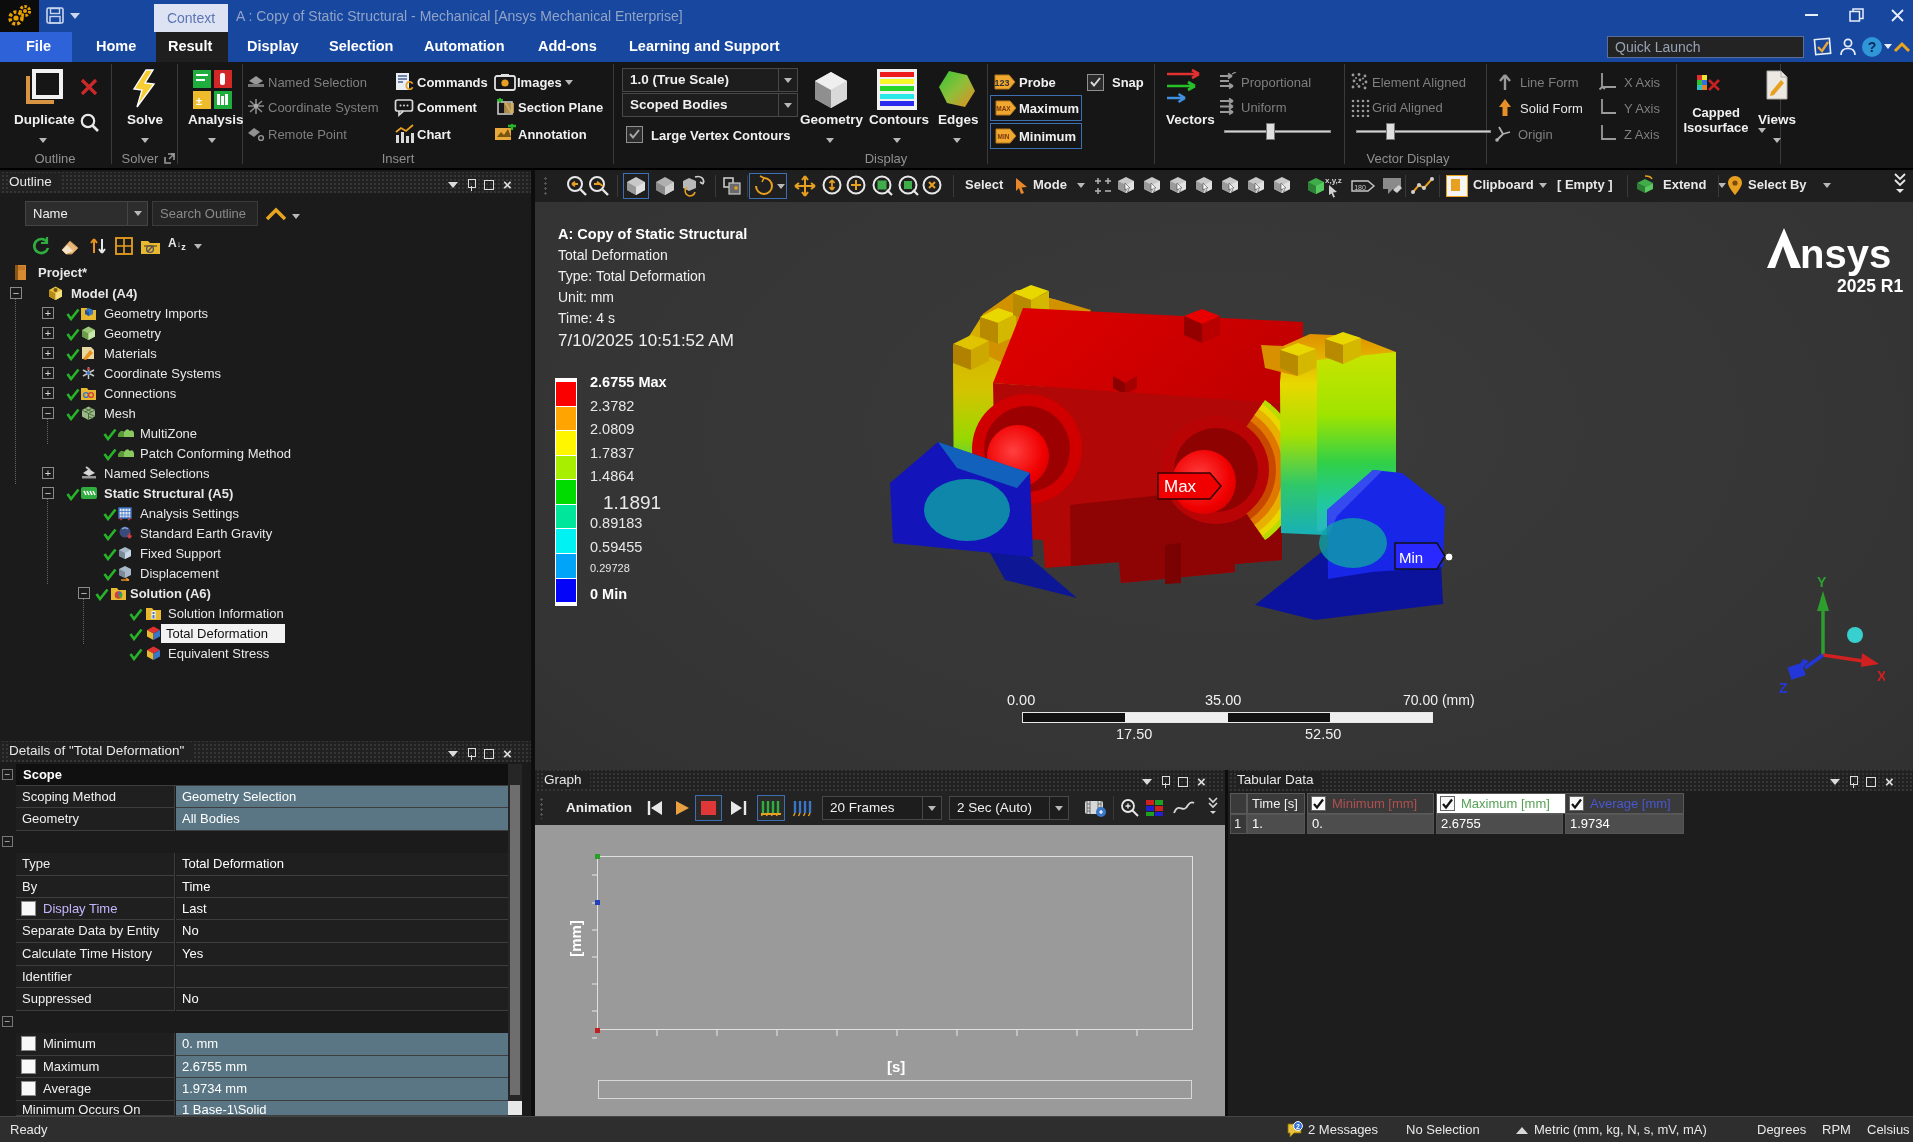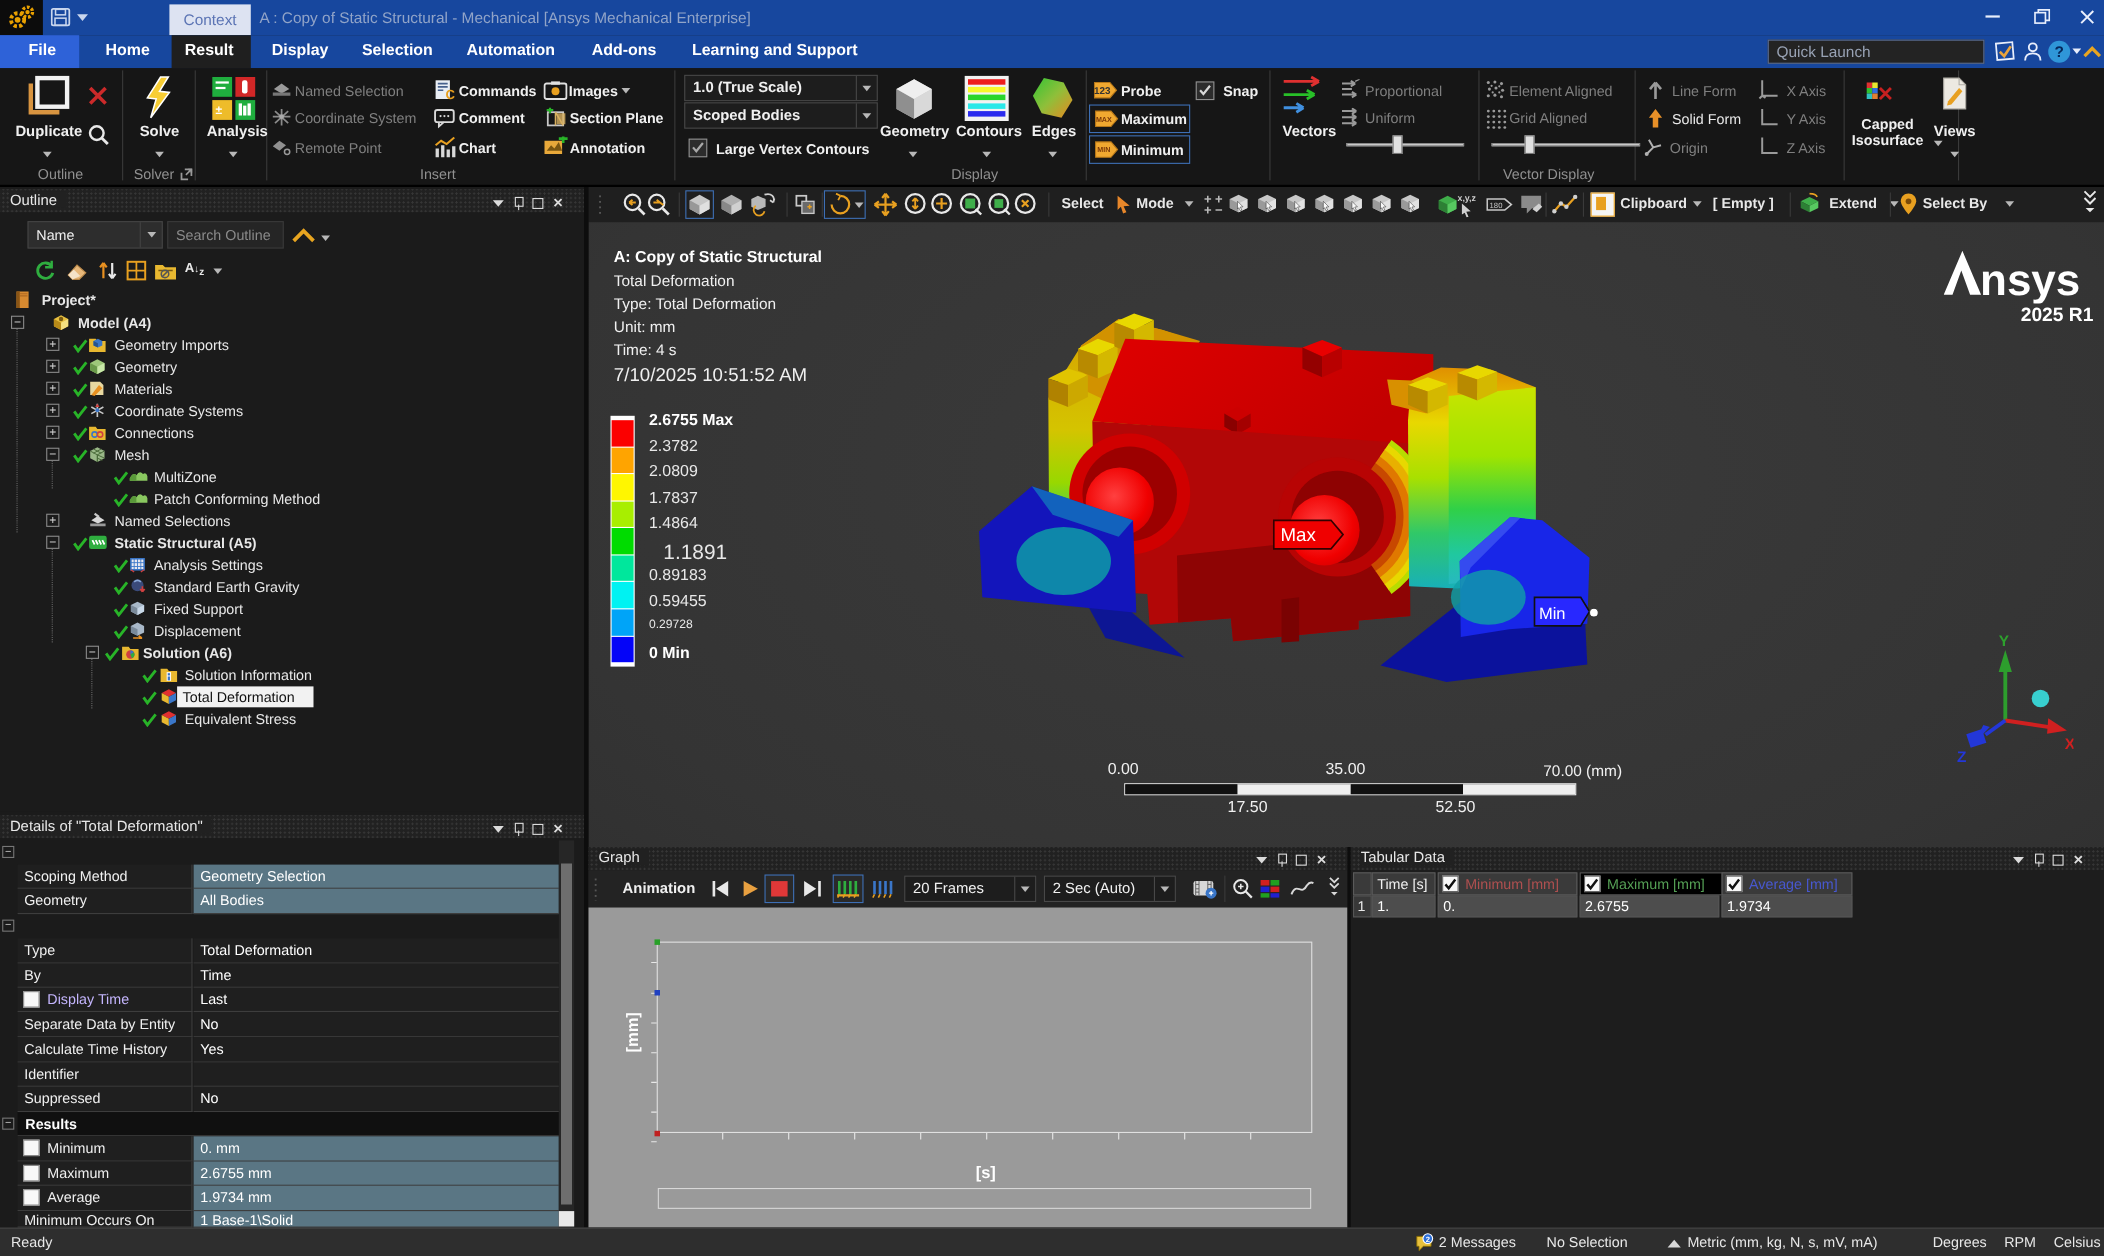--- a/index.html
+++ b/index.html
@@ -932,20 +932,23 @@
 </div>
 <div id="details" class="abs" style="left:0;top:740px;width:531px;height:376px;background:#1b1b1b;font-size:13px">
  <div class="hdr" style="left:0;top:1px;width:531px;height:21px">
       <span class="t" style="top:2px">Details of "Total Deformation"</span>
       <div class="hic" style="left:448px;top:7px">
         <div class="car"></div>
         <div class="pin"></div>
         <div class="mbox"></div>
         <span class="xx">×</span>
       </div>
+    </div>
+ <div style="position:absolute;left:16px;top:24px;width:492px;height:22px;background:#101010;border-bottom:1px solid #3d3d3d;color:#fff;font-weight:bold">
+      <span style="position:absolute;left:7px;top:3px">Scope</span>
     </div>
  <div style="position:absolute;left:2px;top:29px;width:11px;height:11px;background:#1b1b1b;border:1px solid #777;color:#ccc;font-size:10px;line-height:9px;text-align:center">−</div>
  <div style="position:absolute;left:16px;top:46px;width:159px;height:22px;background:#1f1f1f;border-bottom:1px solid #3d3d3d;border-right:1px solid #3d3d3d;overflow:hidden"></div>
  <div style="position:absolute;left:176px;top:46px;width:332px;height:22px;background:#5a7684;border-bottom:1px solid #3d3d3d;overflow:hidden"></div>
  <div style="position:absolute;left:22px;top:49px;color:#f0f0f0">Scoping Method</div>
  <div style="position:absolute;left:182px;top:49px;color:#fff">Geometry Selection</div>
  <div style="position:absolute;left:16px;top:68px;width:159px;height:23px;background:#1f1f1f;border-bottom:1px solid #3d3d3d;border-right:1px solid #3d3d3d;overflow:hidden"></div>
  <div style="position:absolute;left:176px;top:68px;width:332px;height:23px;background:#5a7684;border-bottom:1px solid #3d3d3d;overflow:hidden"></div>
  <div style="position:absolute;left:22px;top:71px;color:#f0f0f0">Geometry</div>
  <div style="position:absolute;left:182px;top:71px;color:#fff">All Bodies</div>
@@ -971,23 +974,20 @@
  <div style="position:absolute;left:176px;top:203px;width:332px;height:23px;background:#1f1f1f;border-bottom:1px solid #3d3d3d;overflow:hidden"></div>
  <div style="position:absolute;left:22px;top:206px;color:#f0f0f0">Calculate Time History</div>
  <div style="position:absolute;left:182px;top:206px;color:#fff">Yes</div>
  <div style="position:absolute;left:16px;top:226px;width:159px;height:22px;background:#1f1f1f;border-bottom:1px solid #3d3d3d;border-right:1px solid #3d3d3d;overflow:hidden"></div>
  <div style="position:absolute;left:176px;top:226px;width:332px;height:22px;background:#1f1f1f;border-bottom:1px solid #3d3d3d;overflow:hidden"></div>
  <div style="position:absolute;left:22px;top:229px;color:#f0f0f0">Identifier</div>
  <div style="position:absolute;left:16px;top:248px;width:159px;height:23px;background:#1f1f1f;border-bottom:1px solid #3d3d3d;border-right:1px solid #3d3d3d;overflow:hidden"></div>
  <div style="position:absolute;left:176px;top:248px;width:332px;height:23px;background:#1f1f1f;border-bottom:1px solid #3d3d3d;overflow:hidden"></div>
  <div style="position:absolute;left:22px;top:251px;color:#f0f0f0">Suppressed</div>
  <div style="position:absolute;left:182px;top:251px;color:#fff">No</div>
- <div style="position:absolute;left:16px;top:271px;width:492px;height:22px;background:#101010;border-bottom:1px solid #3d3d3d;color:#fff;font-weight:bold">
-      <span style="position:absolute;left:7px;top:3px">Results</span>
-    </div>
  <div style="position:absolute;left:2px;top:276px;width:11px;height:11px;background:#1b1b1b;border:1px solid #777;color:#ccc;font-size:10px;line-height:9px;text-align:center">−</div>
  <div style="position:absolute;left:16px;top:293px;width:159px;height:23px;background:#1f1f1f;border-bottom:1px solid #3d3d3d;border-right:1px solid #3d3d3d;overflow:hidden"></div>
  <div style="position:absolute;left:176px;top:293px;width:332px;height:23px;background:#5a7684;border-bottom:1px solid #3d3d3d;overflow:hidden"></div>
  <div style="position:absolute;left:21px;top:296px;width:15px;height:15px;background:#f8f8f8;border:1px solid #888"></div>
  <div style="position:absolute;left:43px;top:296px;color:#f0f0f0">Minimum</div>
  <div style="position:absolute;left:182px;top:296px;color:#fff">0. mm</div>
  <div style="position:absolute;left:16px;top:316px;width:159px;height:22px;background:#1f1f1f;border-bottom:1px solid #3d3d3d;border-right:1px solid #3d3d3d;overflow:hidden"></div>
  <div style="position:absolute;left:176px;top:316px;width:332px;height:22px;background:#5a7684;border-bottom:1px solid #3d3d3d;overflow:hidden"></div>
  <div style="position:absolute;left:21px;top:319px;width:15px;height:15px;background:#f8f8f8;border:1px solid #888"></div>
  <div style="position:absolute;left:43px;top:319px;color:#f0f0f0">Maximum</div>
@@ -1114,21 +1114,21 @@
  <div class="abs" style="left:19px;top:23px;width:58px;height:21px;background:#3a3a3a;border:1px solid #5a5a5a;color:#f0f0f0">
       <span style="position:absolute;left:4px;top:2px">Time [s]</span>
     </div>
  <div class="abs" style="left:79px;top:23px;width:127px;height:21px;background:#3a3a3a;border:1px solid #5a5a5a">
   <div style="position:absolute;left:3px;top:2px;width:15px;height:15px;background:#f8f8f8;border:1px solid #666"></div>
   <svg width="13" height="12" style="position:absolute;left:4px;top:4px" viewBox="0 0 13 12">
         <path d="M2 6 L5 9.5 L11 1.5" fill="none" stroke="#111" stroke-width="2.2"></path>
       </svg>
   <span style="position:absolute;left:24px;top:2px;color:#b05050">Minimum [mm]</span>
  </div>
- <div class="abs" style="left:208px;top:23px;width:132px;height:21px;background:#000000;border:1px solid #5a5a5a">
+ <div class="abs" style="left:208px;top:23px;width:132px;height:21px;background:#ffffff;border:1px solid #5a5a5a">
   <div style="position:absolute;left:3px;top:2px;width:15px;height:15px;background:#f8f8f8;border:1px solid #666"></div>
   <svg width="13" height="12" style="position:absolute;left:4px;top:4px" viewBox="0 0 13 12">
         <path d="M2 6 L5 9.5 L11 1.5" fill="none" stroke="#111" stroke-width="2.2"></path>
       </svg>
   <span style="position:absolute;left:24px;top:2px;color:#55a055">Maximum [mm]</span>
  </div>
  <div class="abs" style="left:337px;top:23px;width:119px;height:21px;background:#3a3a3a;border:1px solid #5a5a5a">
   <div style="position:absolute;left:3px;top:2px;width:15px;height:15px;background:#f8f8f8;border:1px solid #666"></div>
   <svg width="13" height="12" style="position:absolute;left:4px;top:4px" viewBox="0 0 13 12">
         <path d="M2 6 L5 9.5 L11 1.5" fill="none" stroke="#111" stroke-width="2.2"></path>

